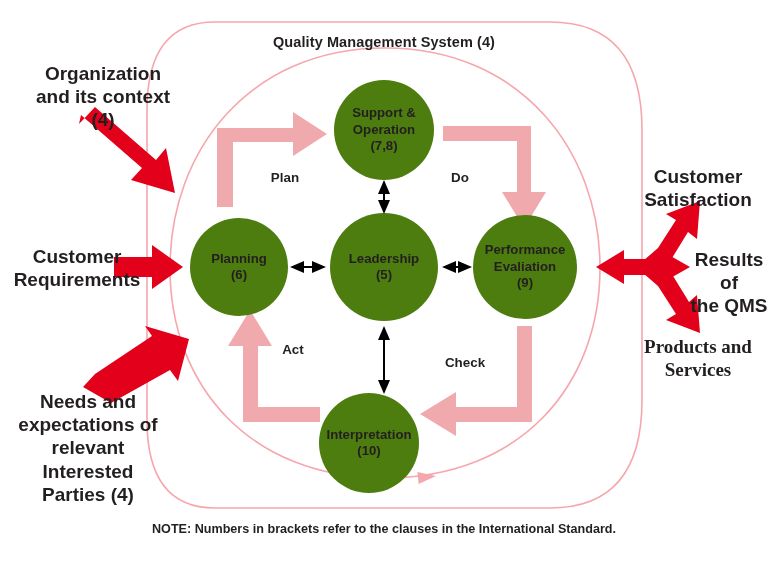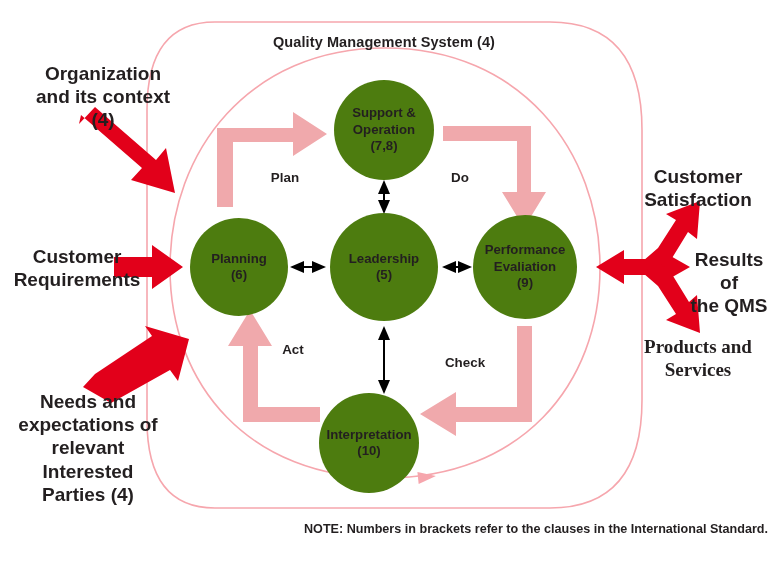--- a/index.html
+++ b/index.html
@@ -12,21 +12,21 @@
   svg.layer{position:absolute;left:0;top:0;width:768px;height:564px;}
   .txt{position:absolute;text-align:center;line-height:1.22;}
 
   
   #title{
     left:0;top:14px;width:768px;font-size:14.5px;font-weight:bold;
     letter-spacing:.1px;
     margin-top:20px;
   }
   #footer-note{
-    left:0;top:522px;width:768px;font-size:12.6px;font-weight:bold;text-align:right;
+    left:0;top:522px;width:768px;font-size:12.6px;font-weight:bold;
   }
 
   
   .ext-label{font-size:19px;font-weight:bold;color:#231f20;}
   #label-organization{left:8px;top:62px;width:190px;}
   #label-customer-req{left:2px;top:245px;width:150px;}
   #label-needs{left:8px;top:390px;width:160px;}
   #label-customer-sat{left:628px;top:165px;width:140px;}
   #label-results{left:690px;top:248px;width:78px;}
   #label-products{left:628px;top:335px;width:140px;font-family:Liberation Serif, serif;}

